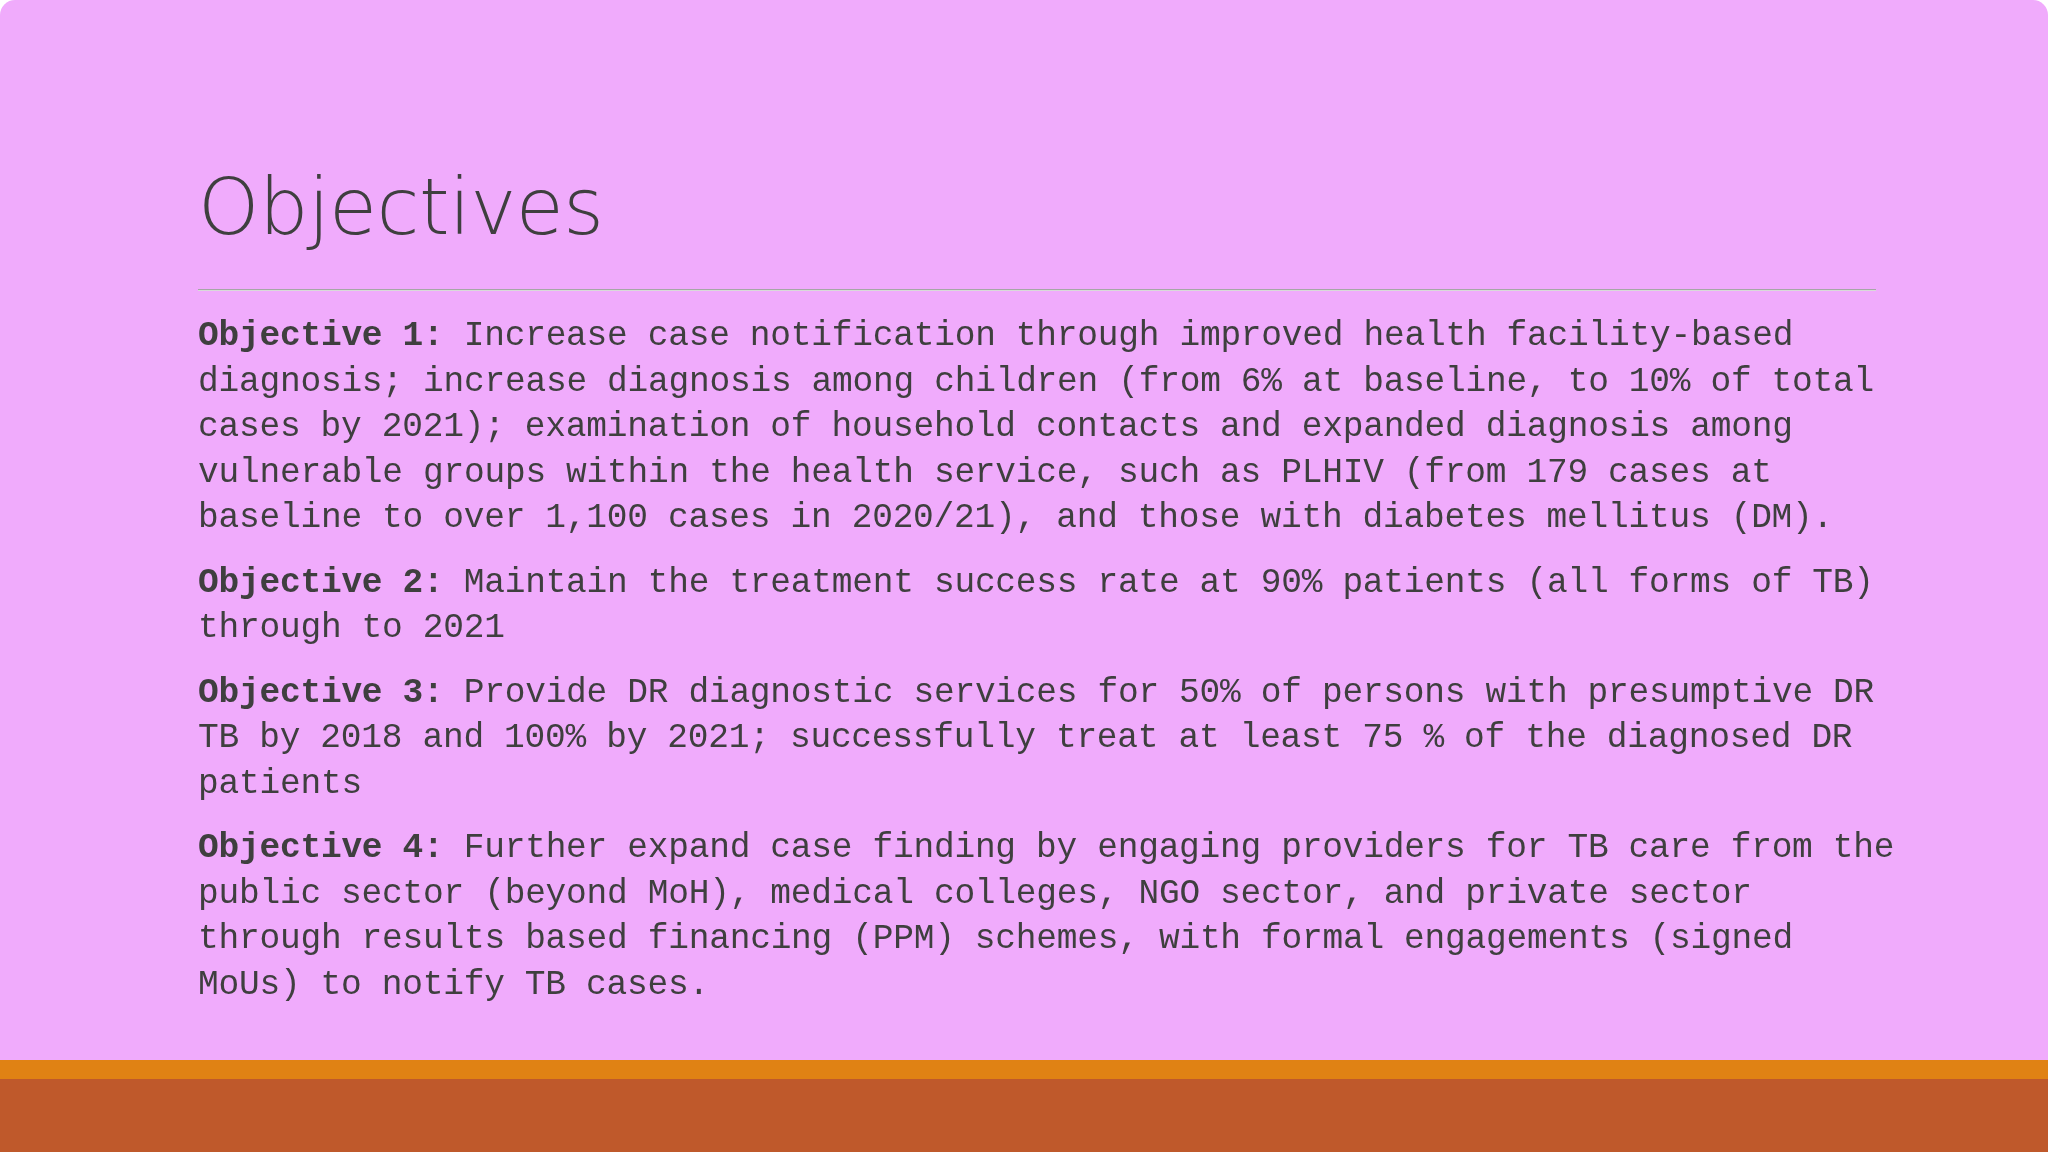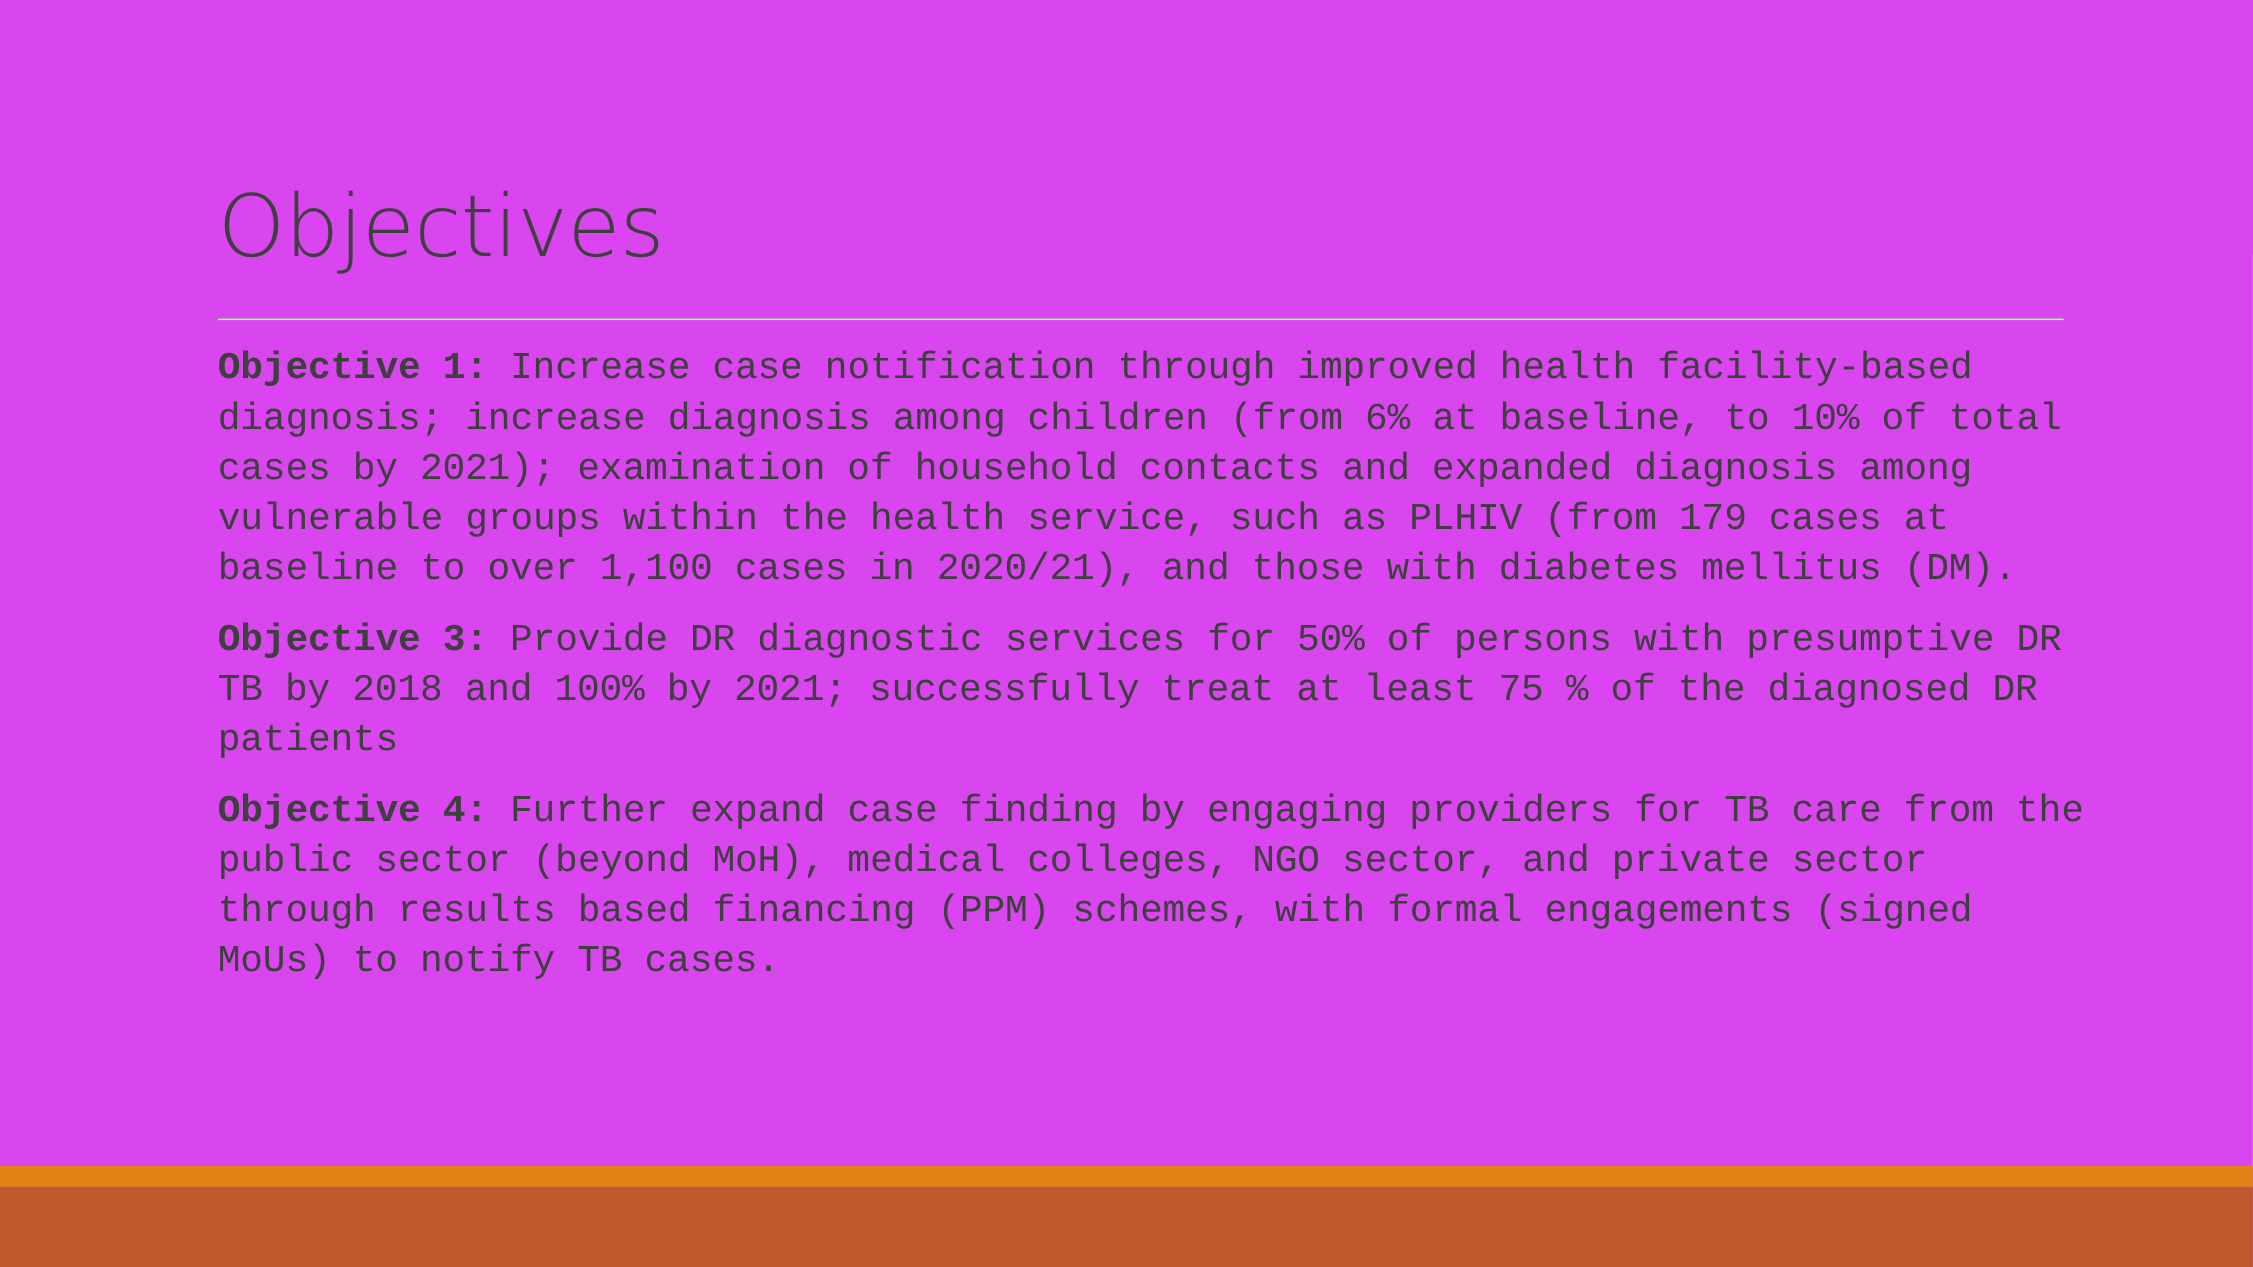--- a/index.html
+++ b/index.html
@@ -11,22 +11,23 @@
     height: 1152px;
     background: #ffffff;
     font-family: "DejaVu Sans", sans-serif;
     overflow: hidden;
   }
 
   .slide {
     position: relative;
     width: 2048px;
     height: 1152px;
-    background: #d946ef;
+    background: #f0abfc;
     box-sizing: border-box;
+    border-radius: 15px;
   }
 
   
   .title-block {
     position: absolute;
     left: 198px;
     top: 168px;
     width: 1678px;
   }
 
@@ -104,20 +105,21 @@
   <div class="title-block">
     <div class="slide-title">Objectives</div>
   </div>
 
   <div class="title-rule"></div>
 
   <div class="body-block">
 
     <p class="obj-para"><span class="obj-label">Objective 1:</span><span class="obj-text"> Increase case notification through improved health facility-based diagnosis; increase diagnosis among children (from 6% at baseline, to 10% of total cases by 2021); examination of household contacts and expanded diagnosis among vulnerable groups within the health service, such as PLHIV (from 179 cases at baseline to over 1,100 cases in 2020/21), and those with diabetes mellitus (DM).</span></p>
 
+    <p class="obj-para"><span class="obj-label">Objective 2:</span><span class="obj-text"> Maintain the treatment success rate at 90% patients (all forms of TB) through to 2021</span></p>
 
     <p class="obj-para"><span class="obj-label">Objective 3:</span><span class="obj-text"> Provide DR diagnostic services for 50% of persons with presumptive DR TB by 2018 and 100% by 2021; successfully treat at least 75 % of the diagnosed DR patients</span></p>
 
     <p class="obj-para"><span class="obj-label">Objective 4:</span><span class="obj-text"> Further expand case finding by engaging providers for TB care from the public sector (beyond MoH), medical colleges, NGO sector, and private sector through results based financing (PPM) schemes, with formal engagements (signed MoUs) to notify TB cases.</span></p>
 
   </div>
 
   <div class="band-orange"></div>
   <div class="band-burnt"></div>
 

